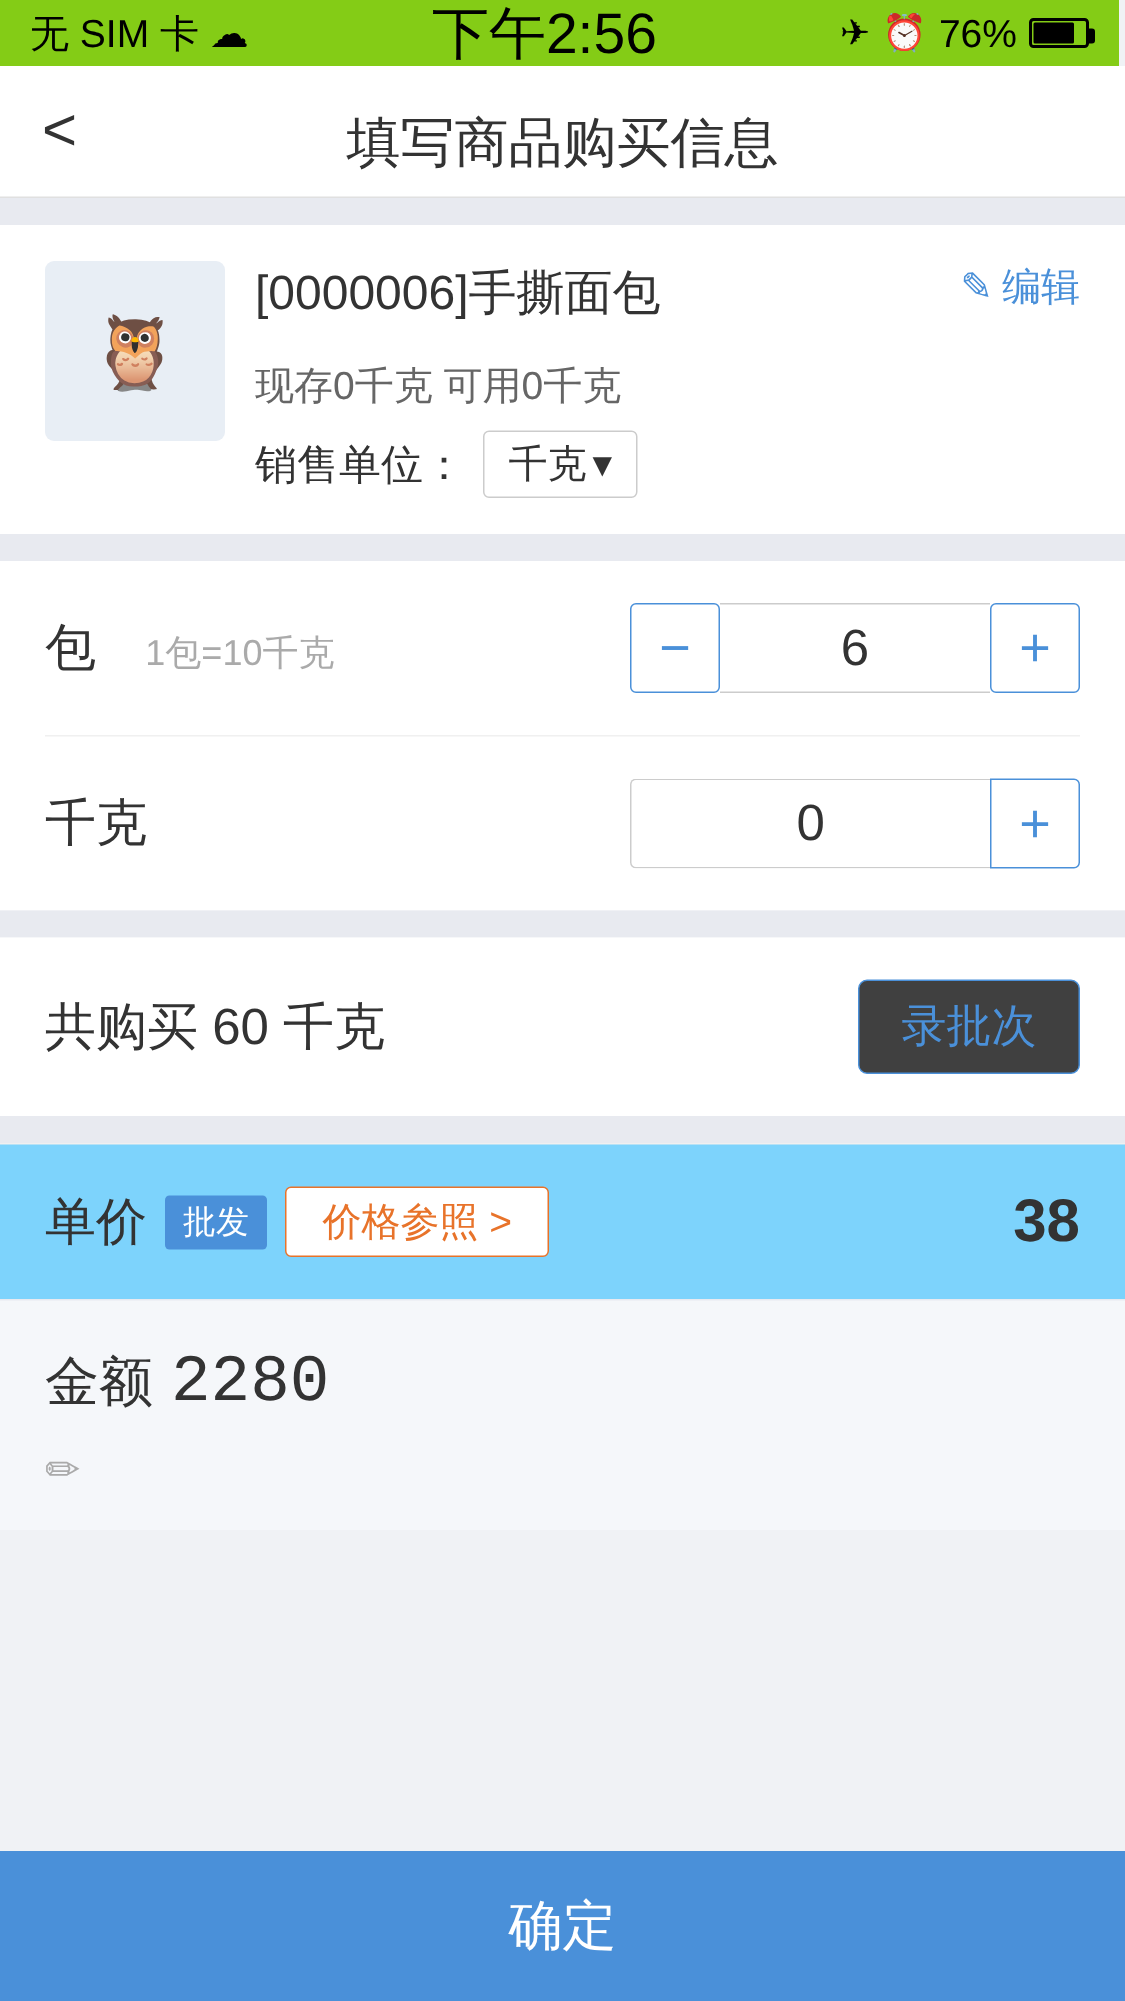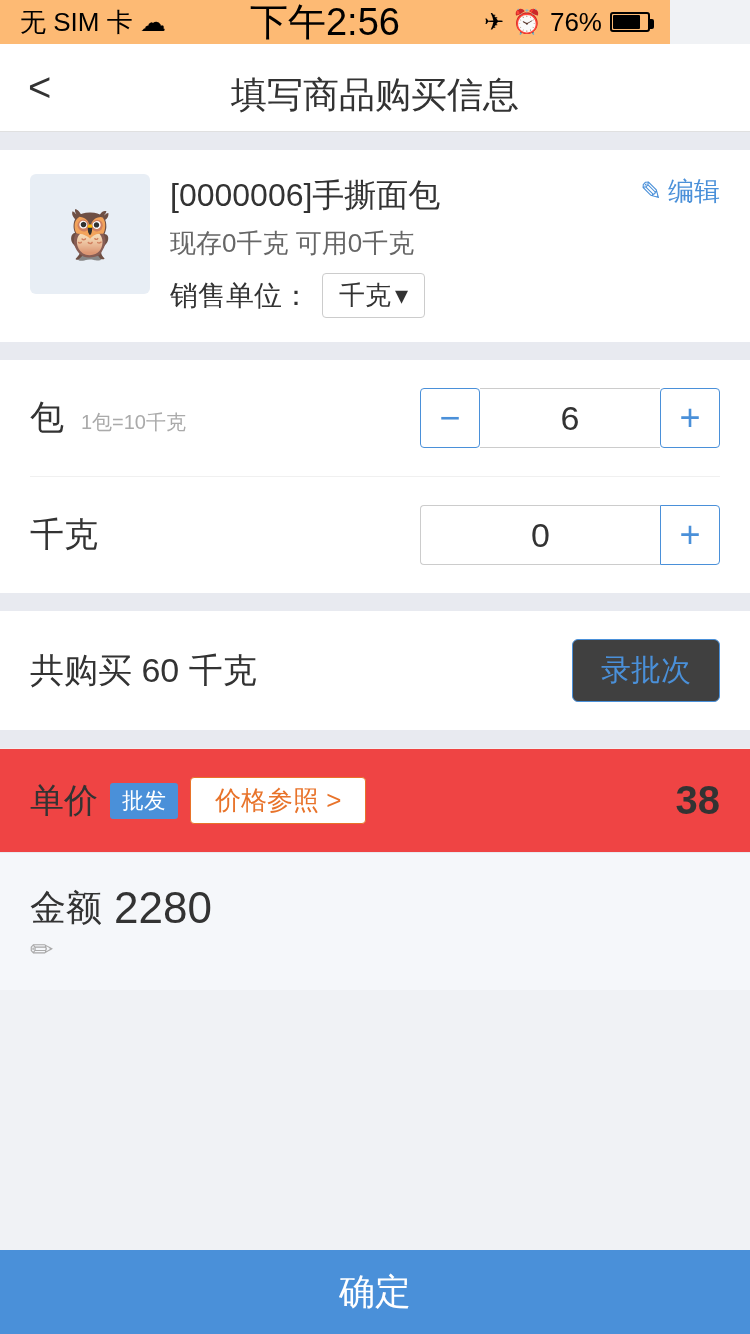--- a/index.html
+++ b/index.html
@@ -8,23 +8,23 @@
       width: 750px;
       min-height: 1334px;
       font-family: -apple-system, "PingFang SC", "Helvetica Neue", Arial, sans-serif;
       background: #f0f2f5;
       font-size: 32px;
       position: relative;
     }
 
     
     .status-bar {
-      width: 670px;
+      width: 746px;
       height: 44px;
-      background: #fdba74;
+      background: #84cc16;
       display: flex;
       align-items: center;
       justify-content: space-between;
       padding: 16px 20px;
       font-size: 28px;
       color: #000;
     }
     .status-left { display: flex; align-items: center; gap: 8px; }
     .status-center { font-size: 38px; font-weight: 400; }
     .status-right { display: flex; align-items: center; gap: 8px; font-size: 26px; }
@@ -105,21 +105,21 @@
     }
     .product-thumb-icon {
       font-size: 48px;
       color: #7a9bbf;
     }
     .product-info { flex: 1; }
     .product-name {
       font-size: 32px;
       color: #333;
       font-weight: 500;
-      margin-bottom: 8px;
+      margin-bottom: 22px;
     }
     .product-stock {
       font-size: 26px;
       color: #666;
       margin-bottom: 12px;
     }
     .product-unit-row {
       display: flex;
       align-items: center;
       gap: 12px;
@@ -159,23 +159,23 @@
       justify-content: space-between;
       padding: 28px 0;
       border-bottom: 1px solid #f0f0f0;
     }
     .input-row:last-child { border-bottom: none; }
     .input-label {
       font-size: 34px;
       color: #333;
     }
     .input-label-sub {
-      font-size: 20px;
+      font-size: 24px;
       color: #aaa;
-      margin-left: 8px;
+      margin-left: 24px;
     }
     .stepper {
       display: flex;
       align-items: center;
       gap: 0;
     }
     .stepper-btn {
       width: 60px;
       height: 60px;
       border: 1px solid #4a90d9;
@@ -247,21 +247,21 @@
       border-radius: 6px;
       padding: 10px 28px;
       font-size: 30px;
       color: #4a90d9;
       background: #404040;
       cursor: pointer;
     }
 
     
     .price-section {
-      background: #ef4444;
+      background: #7dd3fc;
       padding: 28px 30px;
       display: flex;
       align-items: center;
       justify-content: space-between;
       border-top: 1px solid #f0f0f0;
     }
     .price-label-row {
       display: flex;
       align-items: center;
       gap: 12px;
@@ -296,22 +296,23 @@
     }
 
     
     .amount-section {
       background: #f5f7fa;
       padding: 30px 30px 24px;
       border-top: 1px solid #e8eaf0;
     }
     .amount-row {
       display: flex;
-      align-items: center;
       gap: 12px;
+      margin-bottom: 16px;
+      font-family: Liberation Mono, monospace;
     }
     .amount-label {
       font-size: 36px;
       color: #333;
     }
     .amount-value {
       font-size: 44px;
       color: #333;
       font-weight: 500;
     }
@@ -335,21 +336,21 @@
       background: #f0f2f5;
       min-height: 360px;
     }
 
     
     .confirm-bar {
       position: fixed;
       bottom: 0;
       left: 0;
       width: 750px;
-      height: 84px;
+      height: 100px;
       background: #4a90d9;
       display: flex;
       align-items: center;
       justify-content: center;
       cursor: pointer;
     }
     .confirm-text {
       font-size: 36px;
       color: #fff;
       font-weight: 500;

